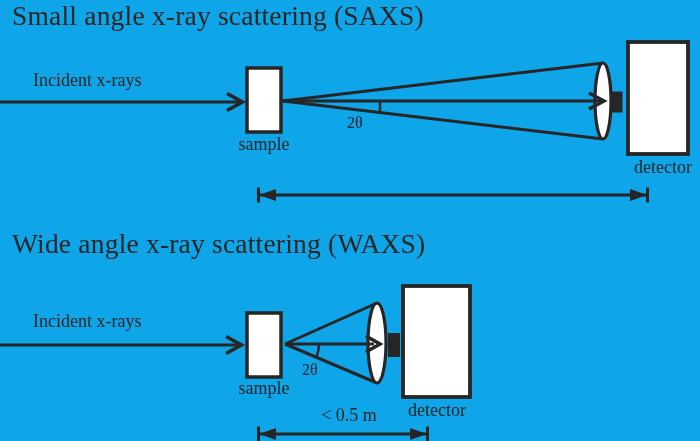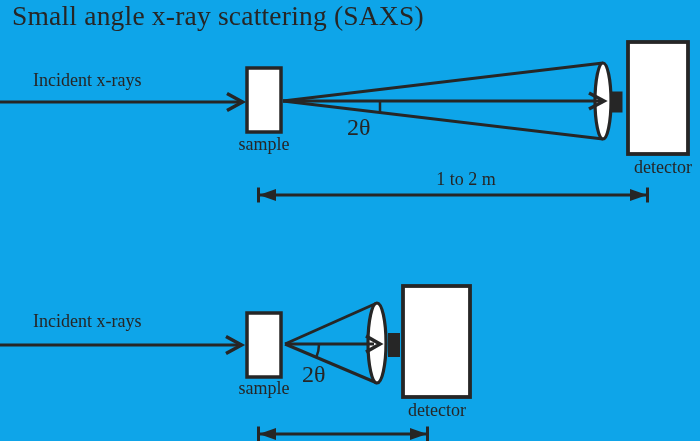--- a/index.html
+++ b/index.html
@@ -4,21 +4,21 @@
 <style>
   html,body{margin:0;padding:0;background:#ffffff;}
   #stage{
     position:relative;width:700px;height:441px;background:#0ea5e9;
     font-family:Liberation Serif, serif;
     color:#262626;overflow:hidden;
   }
   .label{position:absolute;white-space:nowrap;color:#262626;line-height:1.1;}
   .title{font-size:27.5px;letter-spacing:0.2px;}
   .small{font-size:18px;}
-  .theta{font-size:24px;}
+  .theta{font-size:16px;}
   .centered{transform:translateX(-50%);text-align:center;}
   svg{position:absolute;left:0;top:0;}
   .ink-line{stroke:#262626;fill:none;}
   .ink-fill{fill:#262626;stroke:none;}
   .box{fill:#ffffff;stroke:#262626;}
 </style>
 </head>
 <body>
 
 <div id="stage">
@@ -97,25 +97,26 @@
   <div class="label title" style="left:12px;top:1px;">Small angle x-ray scattering (SAXS)</div>
 
   <div class="label small" style="left:33px;top:71px;">Incident x-rays</div>
 
   <div class="label small centered" style="left:264px;top:135px;">sample</div>
 
   <div class="label theta" style="left:347px;top:114px;">2θ</div>
 
   <div class="label small centered" style="left:663px;top:158px;">detector</div>
 
-  <div class="label small centered" style="left:466px;top:170px;">1 to 2 m</div>
 
+  <div class="label title" style="left:12px;top:229px;">Wide angle x-ray scattering (WAXS)</div>
 
   <div class="label small" style="left:33px;top:312px;">Incident x-rays</div>
 
   <div class="label small centered" style="left:264px;top:379px;">sample</div>
 
   <div class="label theta" style="left:302px;top:361px;">2θ</div>
 
   <div class="label small centered" style="left:437px;top:401px;">detector</div>
 
+  <div class="label small centered" style="left:349px;top:406px;">&lt; 0.5 m</div>
 
 </div>
 
 </body></html>

